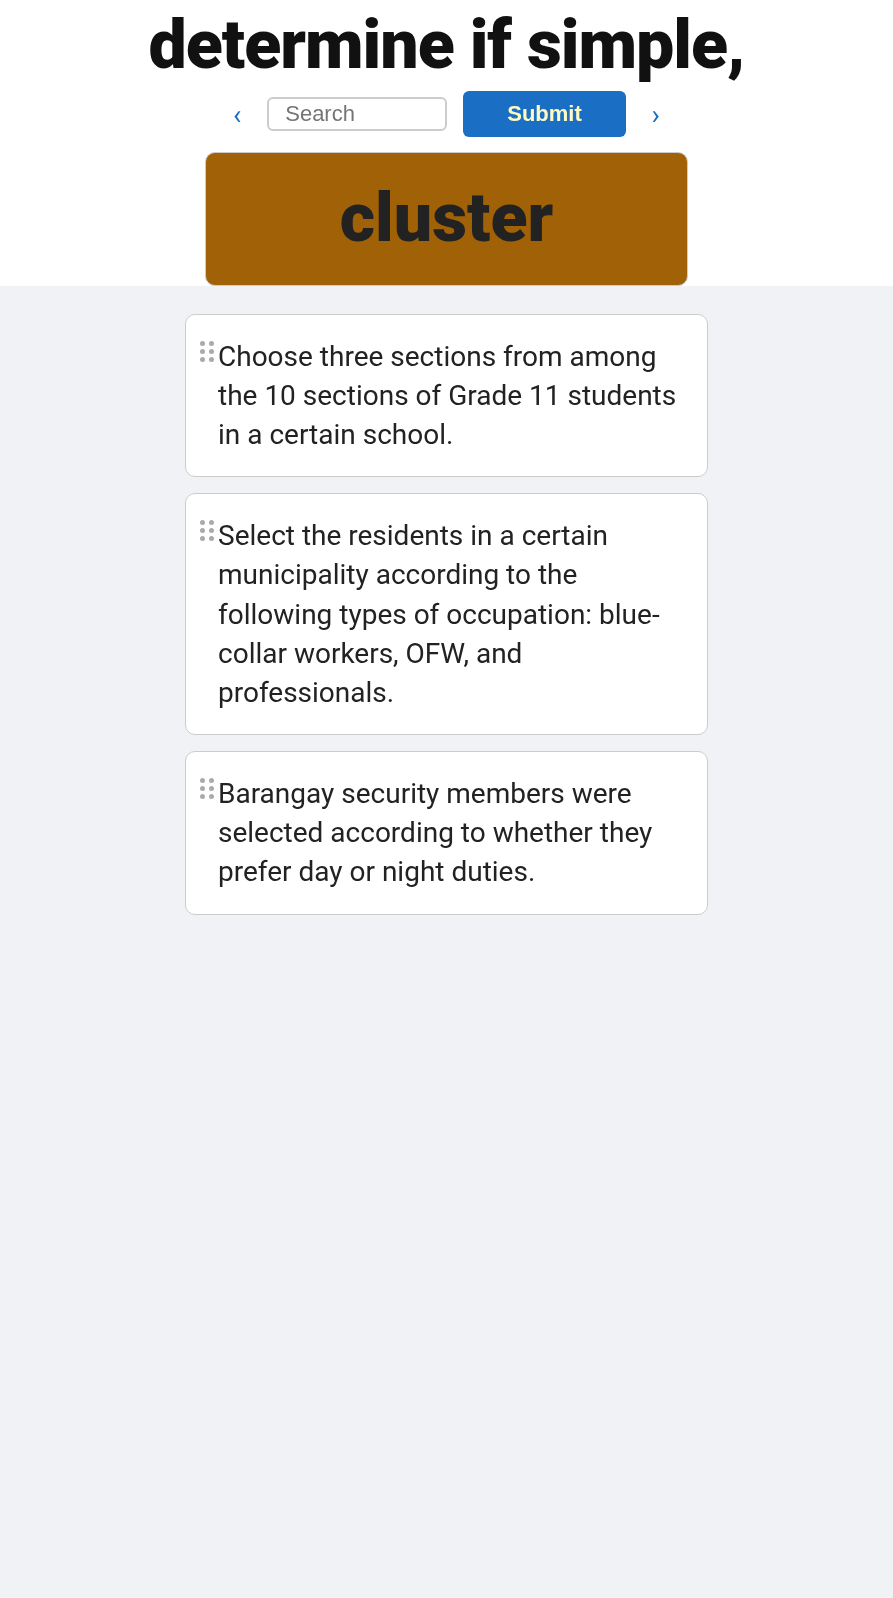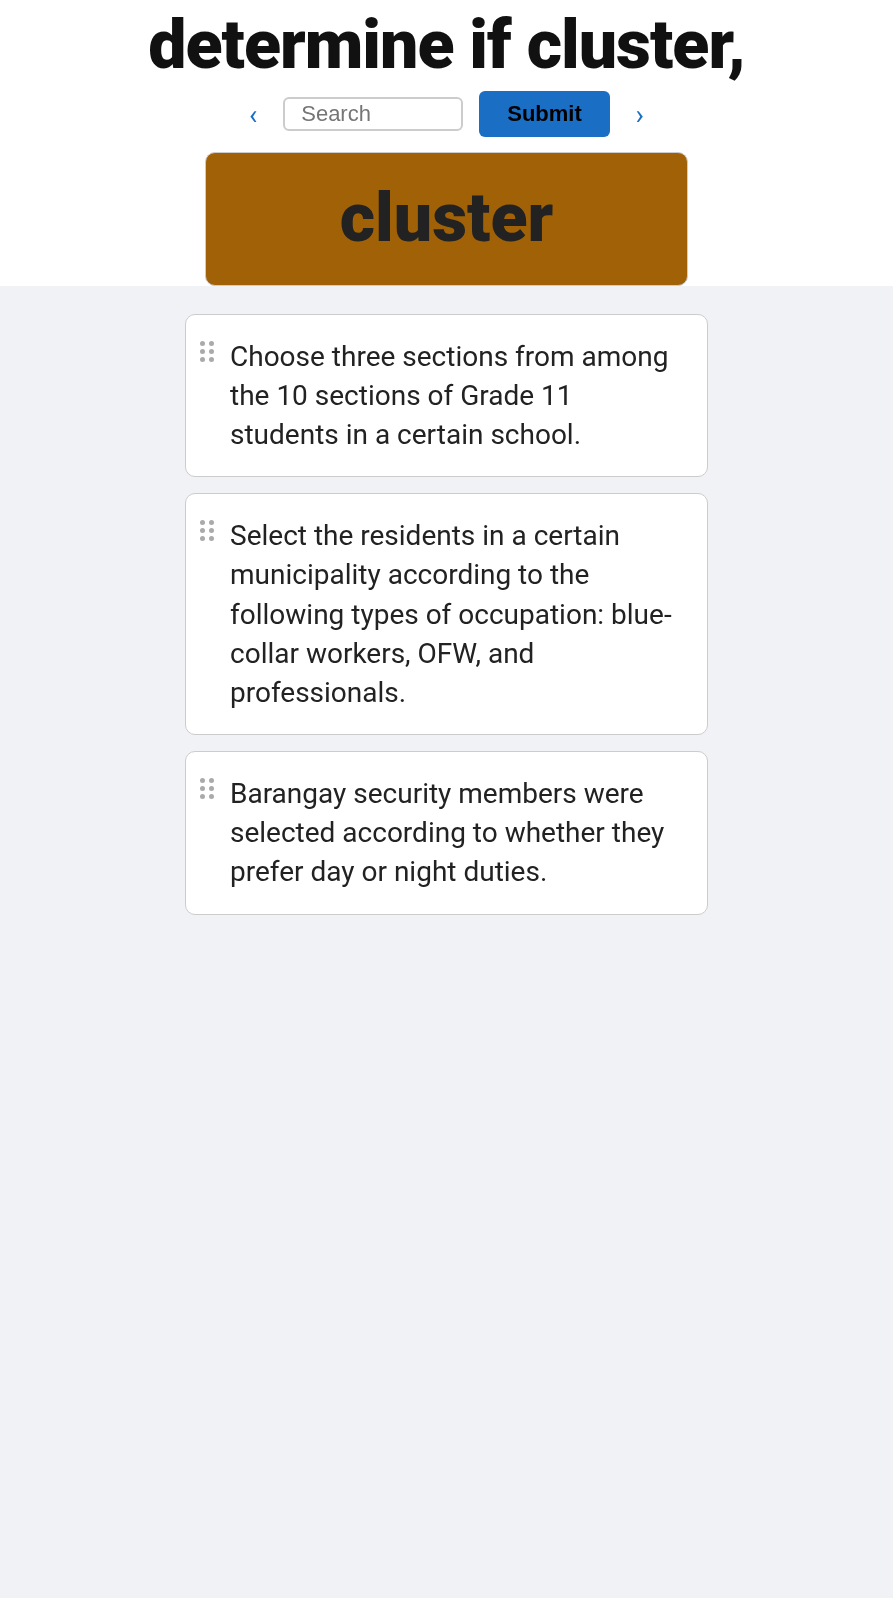--- a/index.html
+++ b/index.html
@@ -55,24 +55,24 @@
       border-radius: 6px;
       padding: 2px 16px;
       font-size: 22px;
       width: 180px;
       color: #333;
       background: #fff;
     }
 
     .submit-btn {
       background-color: #1a6fc4;
-      color: #000000;
+      color: #fef9c3;
       border: none;
       border-radius: 6px;
-      padding: 10px 28px;
+      padding: 10px 44px;
       font-size: 22px;
       font-weight: 600;
       cursor: pointer;
       margin-left: 6px;
     }
 
     .top-card {
       background: #a16207;
       border: 1.5px solid #cccccc;
       border-radius: 10px;
@@ -91,21 +91,20 @@
       gap: 16px;
     }
 
     .drag-card {
       background: #ffffff;
       border: 1.5px solid #cccccc;
       border-radius: 10px;
       padding: 22px 22px 22px 10px;
       display: flex;
       align-items: flex-start;
-      gap: 12px;
     }
 
     .drag-handle {
       display: flex;
       flex-direction: column;
       gap: 3px;
       padding-top: 4px;
       flex-shrink: 0;
       width: 22px;
       align-items: center;
@@ -127,21 +126,21 @@
       font-size: 28px;
       color: #222222;
       line-height: 1.4;
       flex: 1;
     }
   </style>
 </head>
 <body>
 
 <div class="header-area">
-  <div class="header-title">determine if cluster,</div>
+  <div class="header-title">determine if simple,</div>
   <div class="header-controls">
     <div class="nav-arrow">
       <span style="font-size:28px; color:#1a6fc4;">‹</span>
     </div>
     <input class="search-input-box" type="text" placeholder="Search" style="">
     <button class="submit-btn">Submit</button>
     <div class="nav-arrow">
       <span style="font-size:28px; color:#1a6fc4;">›</span>
     </div>
   </div>

